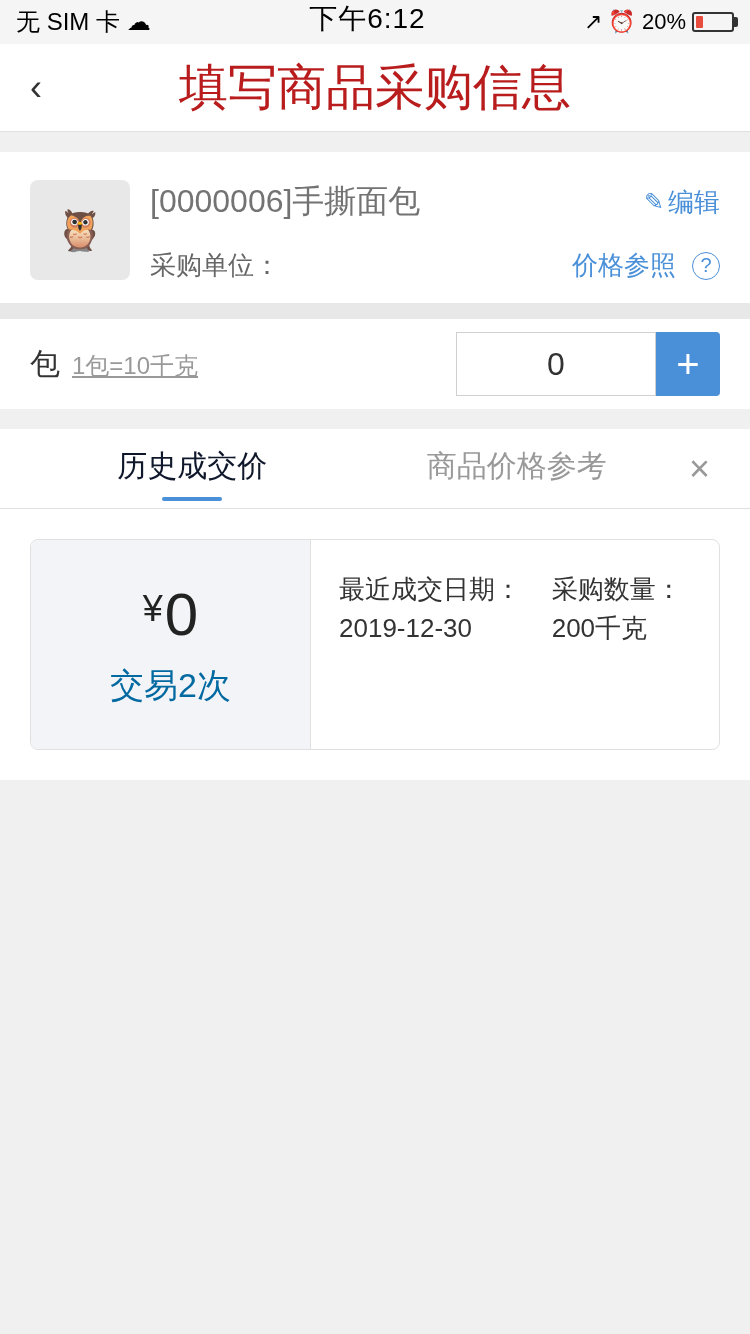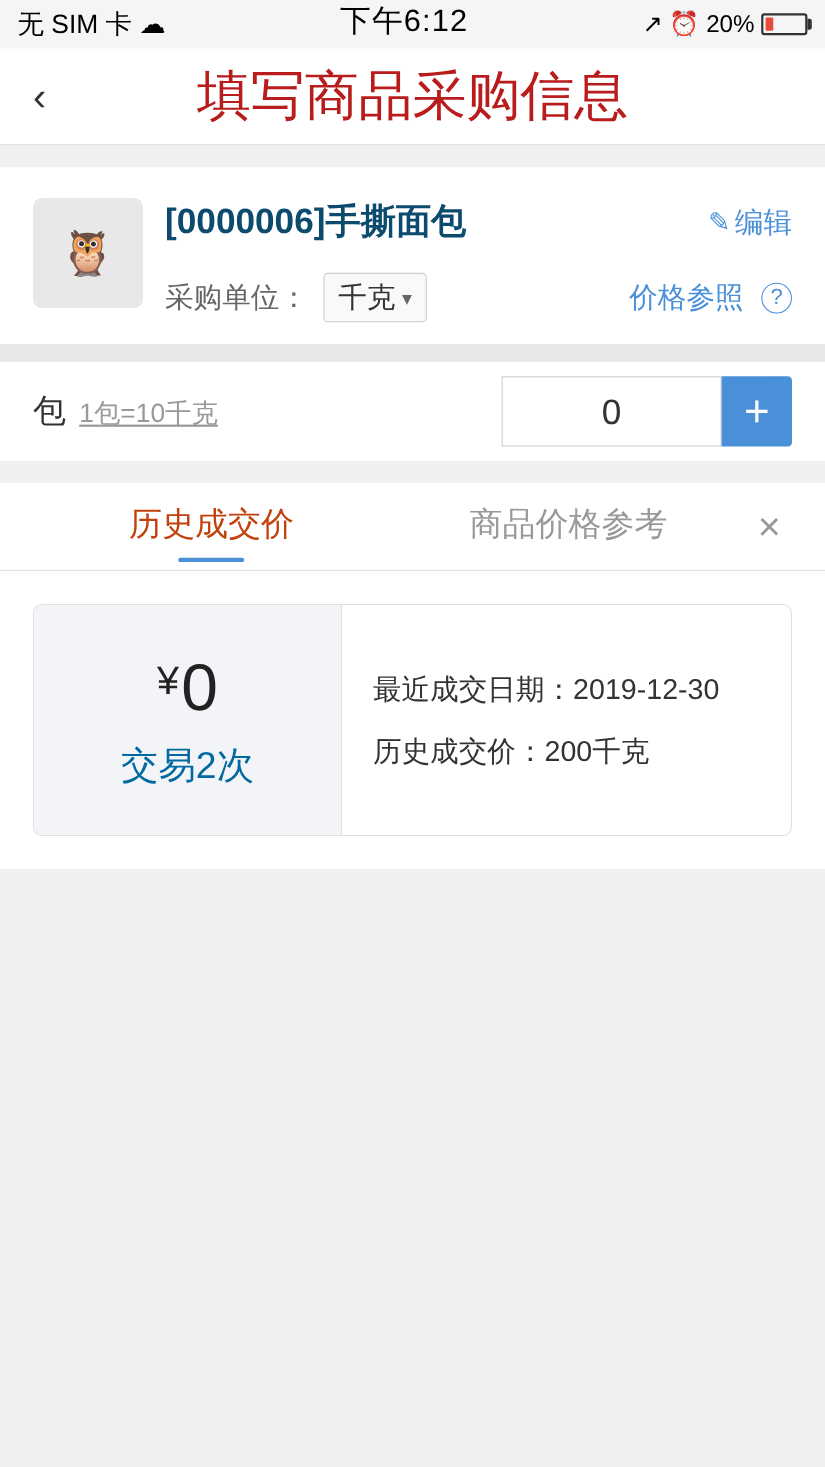--- a/index.html
+++ b/index.html
@@ -124,22 +124,22 @@
       flex: 1;
     }
     .product-header {
       display: flex;
       align-items: center;
       justify-content: space-between;
       margin-bottom: 20px;
     }
     .product-name {
       font-size: 32px;
-      color: #0c4a6e;
-      font-weight: 700;
+      color: #737373;
+      font-weight: 400;
     }
     .edit-link {
       font-size: 26px;
       color: #4a90d9;
       display: flex;
       align-items: center;
       gap: 4px;
       cursor: pointer;
     }
     .edit-icon-char {
@@ -265,21 +265,21 @@
     .tab-item {
       flex: 1;
       text-align: center;
       font-size: 30px;
       color: #999;
       cursor: pointer;
       padding-bottom: 4px;
       position: relative;
     }
     .tab-item.active {
-      color: #c2410c;
+      color: #0f172a;
     }
     .tab-item.active::after {
       content: '';
       position: absolute;
       bottom: -10px;
       left: 50%;
       transform: translateX(-50%);
       width: 60px;
       height: 4px;
       background: #4a90d9;
@@ -331,21 +331,21 @@
     }
     .history-trades {
       font-size: 34px;
       color: #0369a1;
       margin-top: 14px;
     }
     .history-card-right {
       flex: 1;
       padding: 30px 28px;
       display: flex;
-      flex-direction: column;
+      flex-direction: row;
       gap: 18px;
       justify-content: center;
     }
     .history-detail-row {
       font-size: 26px;
       color: #333;
       line-height: 1.5;
     }
 
     
@@ -389,24 +389,20 @@
         <span>[0000006]</span><span>手撕面包</span>
       </span>
       <span class="edit-link">
         <span class="edit-icon-char">✎</span>
         <span>编辑</span>
       </span>
     </div>
     <div class="product-unit-row">
       <div>
         <span class="unit-label">采购单位：</span>
-        <span class="unit-dropdown">
-          <span>千克</span>
-          <span class="unit-dropdown-arrow">▾</span>
-        </span>
       </div>
       <div class="price-ref-link">
         <span>价格参照</span>
         <span class="help-icon">?</span>
       </div>
     </div>
   </div>
 </div>
 
 <div class="section-divider"></div>
@@ -442,19 +438,19 @@
             <span class="history-currency">¥</span>
             <span class="history-price-value">0</span>
           </div>
           <div class="history-trades">交易2次</div>
         </div>
         <div class="history-card-right">
           <div class="history-detail-row">
             <span>最近成交日期：</span><span>2019-12-30</span>
           </div>
           <div class="history-detail-row">
-            <span>历史成交价：</span><span>200千克</span>
+            <span>采购数量：</span><span>200千克</span>
           </div>
         </div>
       </div>
     </div>
   </div>
 </div>
 
 </body></html>

